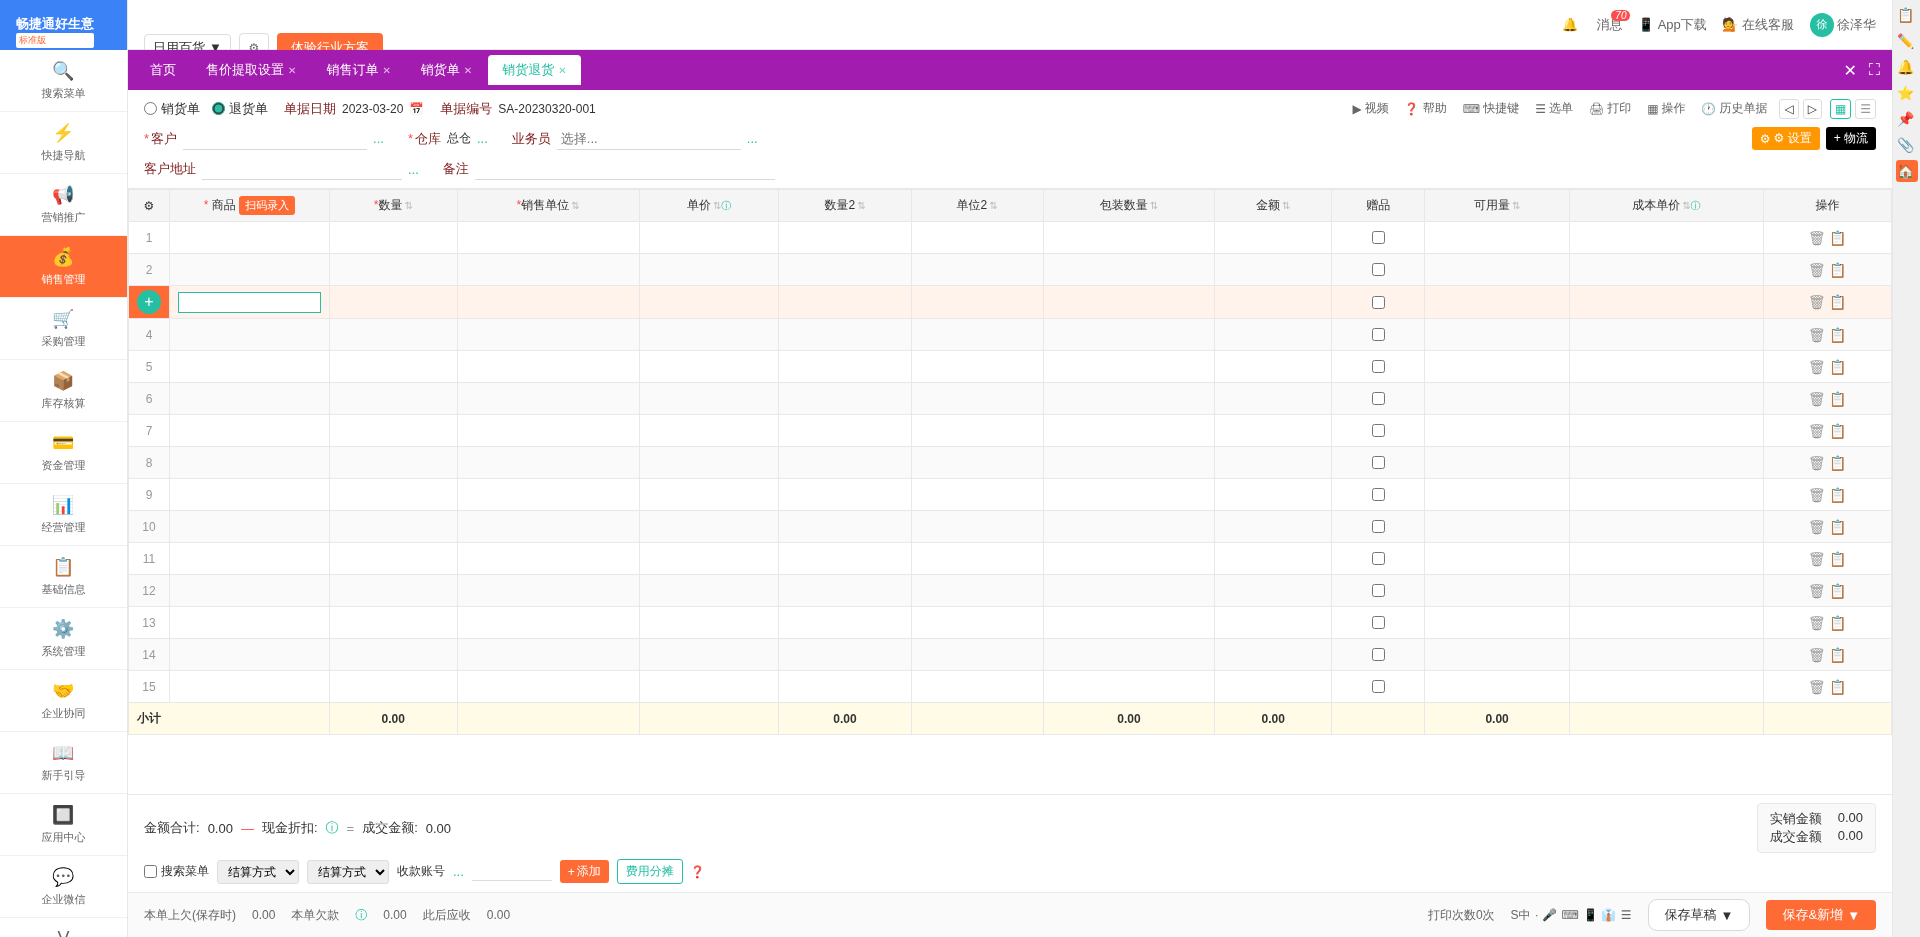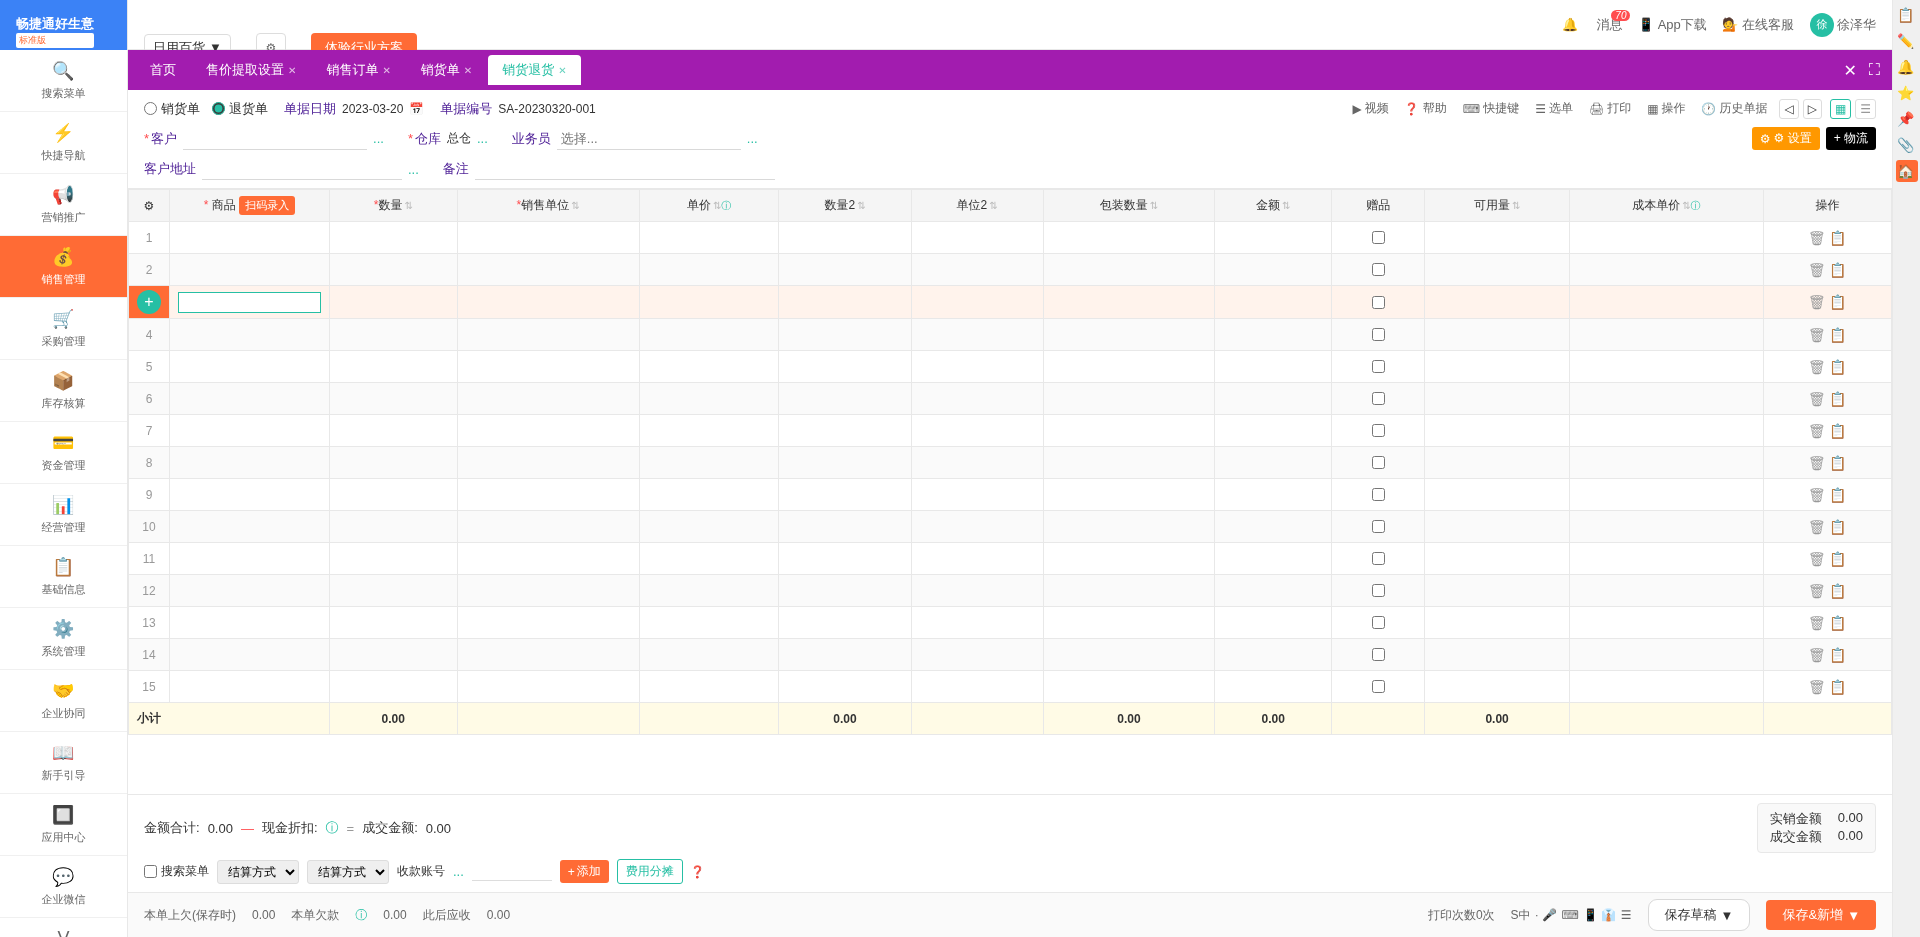--- a/index.html
+++ b/index.html
@@ -16,40 +16,40 @@
     .sidebar-item { display: flex; flex-direction: column; align-items: center; padding: 10px 0; cursor: pointer; color: #666; border-bottom: 1px solid #f0f0f0; transition: all 0.2s; }
     .sidebar-item.active { background: #ff6b35; color: #fff; }
     .sidebar-item .icon { font-size: 18px; margin-bottom: 4px; }
     .sidebar-item .label { font-size: 11px; }
     
     
     .main-content { flex: 1; display: flex; flex-direction: column; overflow: hidden; }
     
     
     .top-header { background: #fff; height: 50px; display: flex; align-items: center; justify-content: space-between; padding: 0 16px; border-bottom: 1px solid #e8e8e8; }
-    .top-left { display: flex; align-items: center; gap: 25px; margin-top: 46px; }
+    .top-left { display: flex; align-items: center; gap: 8px; margin-top: 46px; }
     .select-daily { display: flex; align-items: center; gap: 4px; font-size: 13px; color: #333; cursor: pointer; padding: 4px 8px; border: 1px solid #ddd; border-radius: 4px; }
     .settings-btn { width: 30px; height: 30px; border: 1px solid #ddd; border-radius: 4px; display: flex; align-items: center; justify-content: center; cursor: pointer; color: #666; }
     .experience-btn { background: #ff6b35; color: #fff; border: none; padding: 6px 14px; border-radius: 4px; cursor: pointer; font-size: 13px; }
     .top-right { display: flex; align-items: center; gap: 16px; font-size: 13px; color: #666; }
     .notification-badge { position: relative; }
     .badge { background: #ff4d4f; color: #fff; font-size: 10px; padding: 0 4px; border-radius: 8px; position: absolute; top: -6px; right: -8px; font-style: italic; }
     
     
     .tab-bar { background: #a21caf; display: flex; align-items: center; height: 40px; padding: 0 8px; gap: 2px; }
     .tab { padding: 6px 14px; border-radius: 4px 4px 0 0; cursor: pointer; font-size: 13px; color: #fff; display: flex; align-items: center; gap: 4px; }
     .tab.active { background: #fff; color: #26bfa4; }
     .tab .close-x { font-size: 10px; opacity: 0.7; }
     .tab-actions { margin-left: auto; display: flex; gap: 4px; }
     .tab-action-btn { color: #fff; background: transparent; border: none; cursor: pointer; font-size: 16px; padding: 2px 4px; }
     .radio-group { display: flex; gap: 12px; align-items: center; }
     .radio-label { display: flex; align-items: center; gap: 4px; cursor: pointer; font-size: 13px; }
     .radio-label input[type="radio"] { accent-color: #26bfa4; }
     .form-field { display: flex; align-items: center; gap: 6px; }
-    .form-label { font-size: 13px; color: #4c1d95; white-space: nowrap; }
+    .form-label { font-size: 13px; color: #7f1d1d; white-space: nowrap; }
     .form-label.required::before { content: '*'; color: #ff4d4f; margin-right: 2px; }
     .form-input { border: none; border-bottom: 1px solid #d9d9d9; padding: 3px 4px; font-size: 13px; min-width: 120px; outline: none; color: #333; }
     .form-dots { color: #26bfa4; cursor: pointer; font-size: 13px; }
     .toolbar-btn { display: flex; align-items: center; gap: 3px; font-size: 12px; color: #666; cursor: pointer; padding: 2px 4px; }
     .settings-btn-sm { background: #ff9800; color: #fff; border: none; padding: 3px 8px; border-radius: 3px; cursor: pointer; font-size: 12px; display: flex; align-items: center; gap: 3px; }
     .add-logistics-btn { background: #000000; color: #fff; border: none; padding: 3px 8px; border-radius: 3px; cursor: pointer; font-size: 12px; display: flex; align-items: center; gap: 3px; }
 
     
     .table-container { flex: 1; overflow: auto; background: #fff; }
     .data-table { width: 100%; border-collapse: collapse; }

